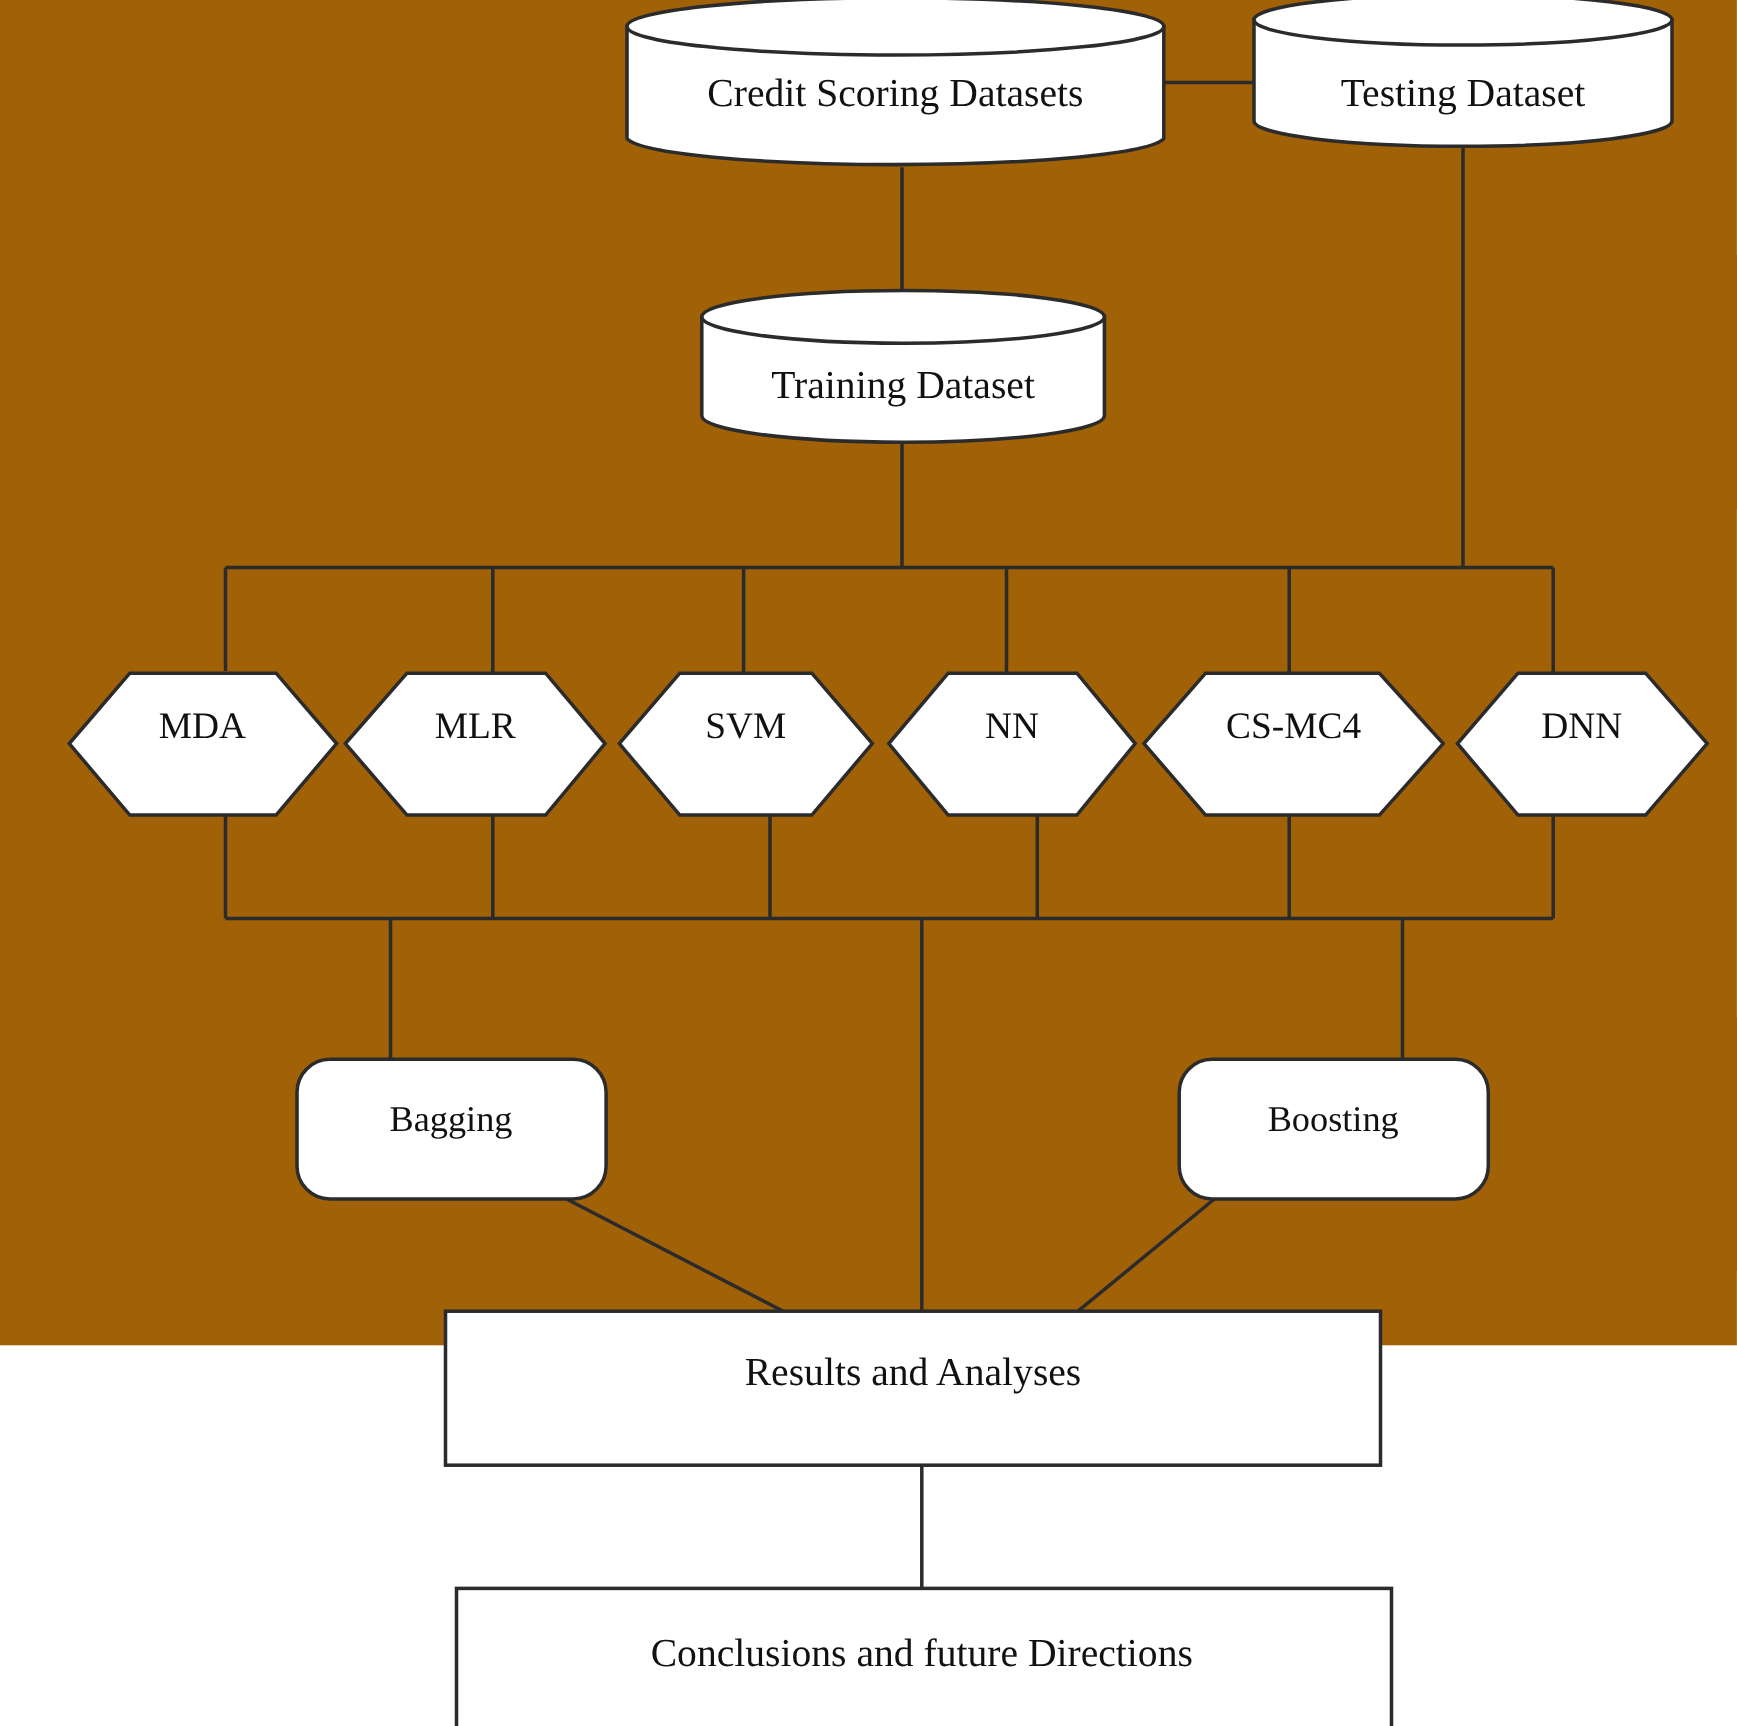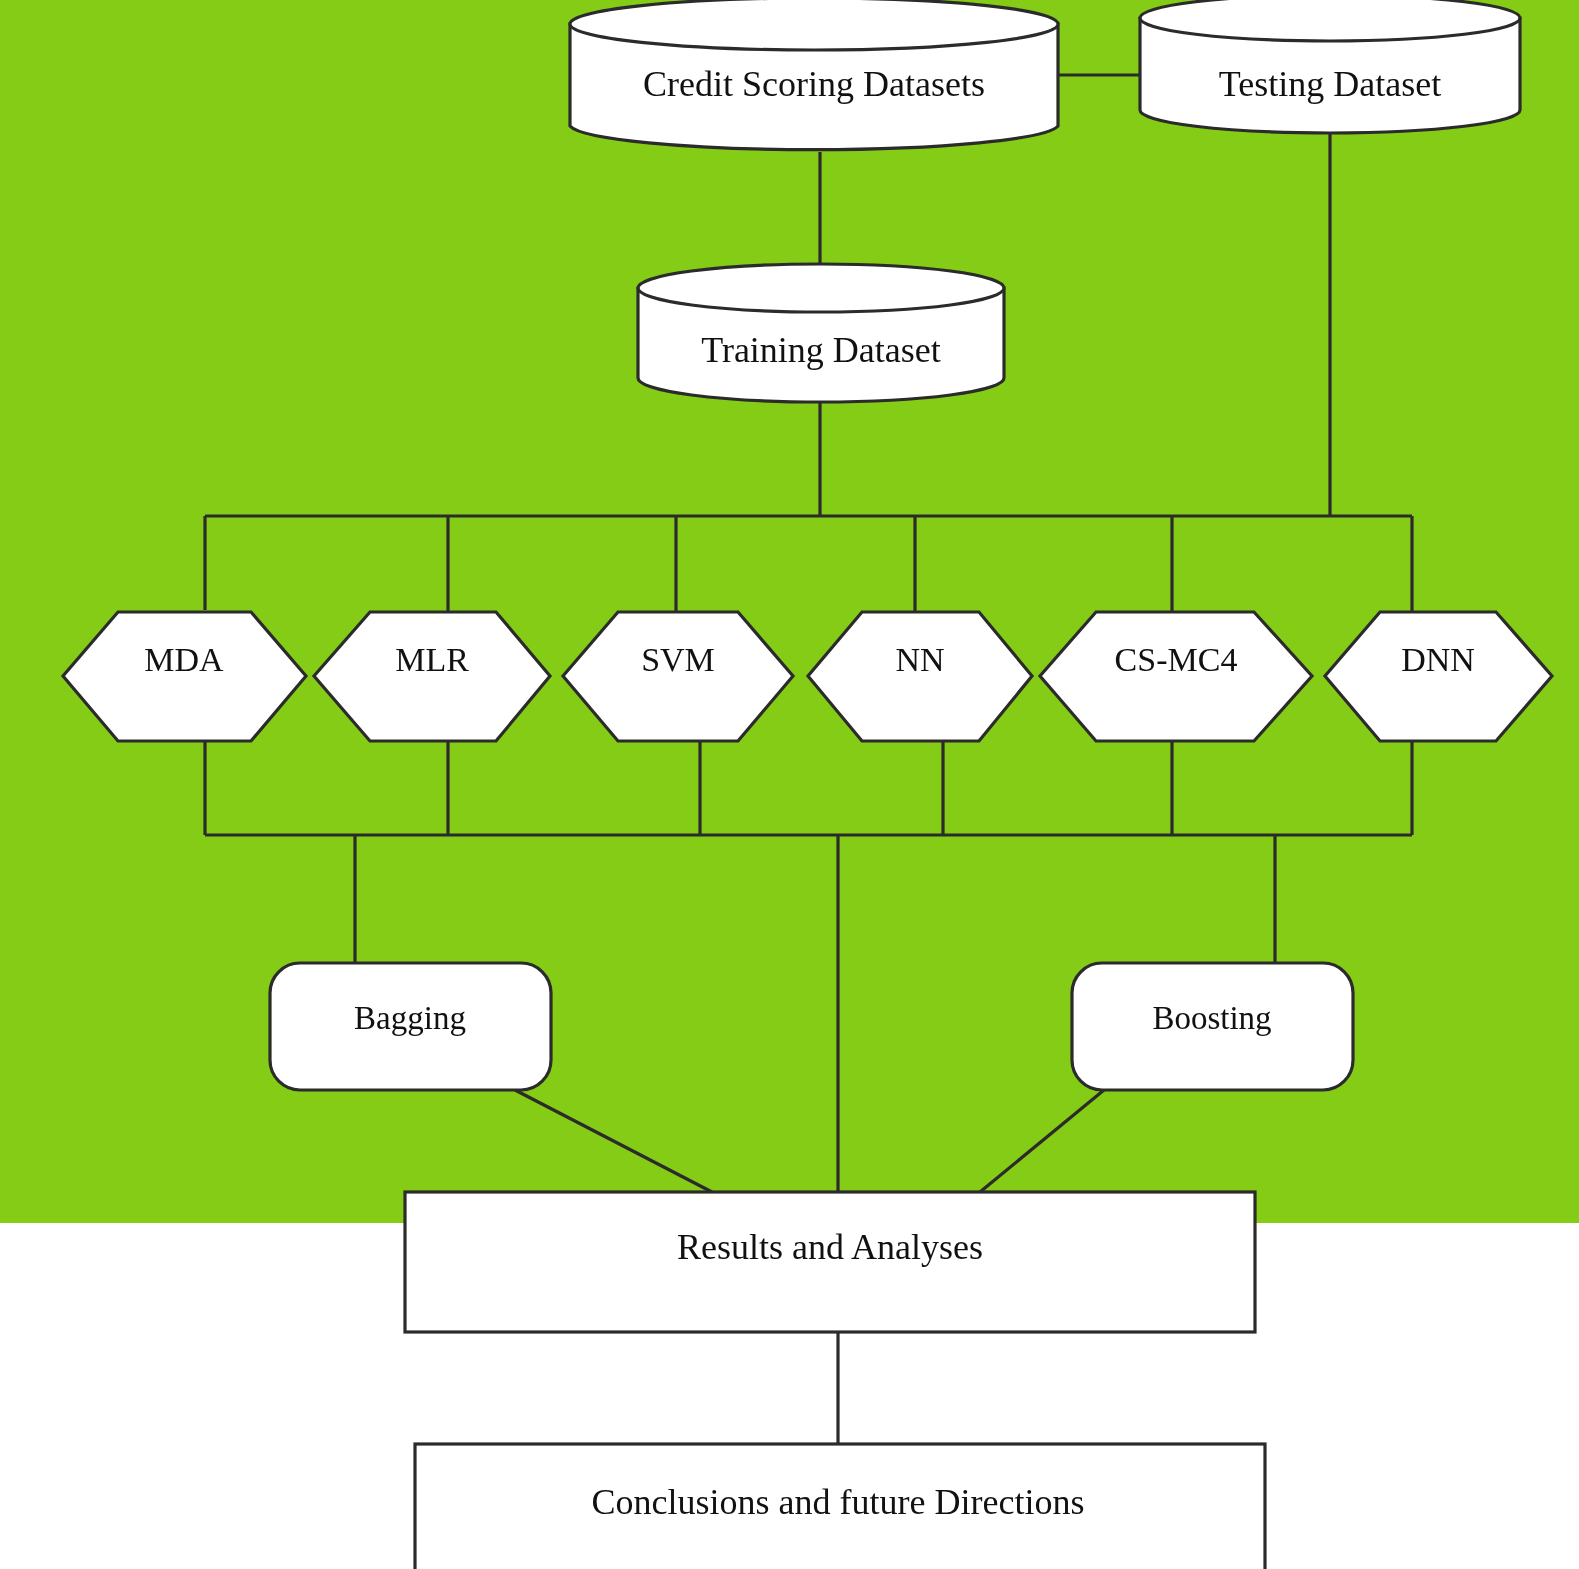--- a/index.html
+++ b/index.html
@@ -10,21 +10,21 @@
   body {
     width: 1579px;
     height: 1569px;
     overflow: hidden;
     font-family: "Liberation Serif", "DejaVu Serif", serif;
   }
   #diagram-root {
     position: relative;
     width: 1579px;
     height: 1223px;
-    background: #84cc16;
+    background: #a16207;
   }
   svg#flow {
     display: block;
     width: 1579px;
     height: 1569px;
   }
   .shape-stroke {
     fill: #ffffff;
     stroke: #2b2b2b;
     stroke-width: 3.2;

